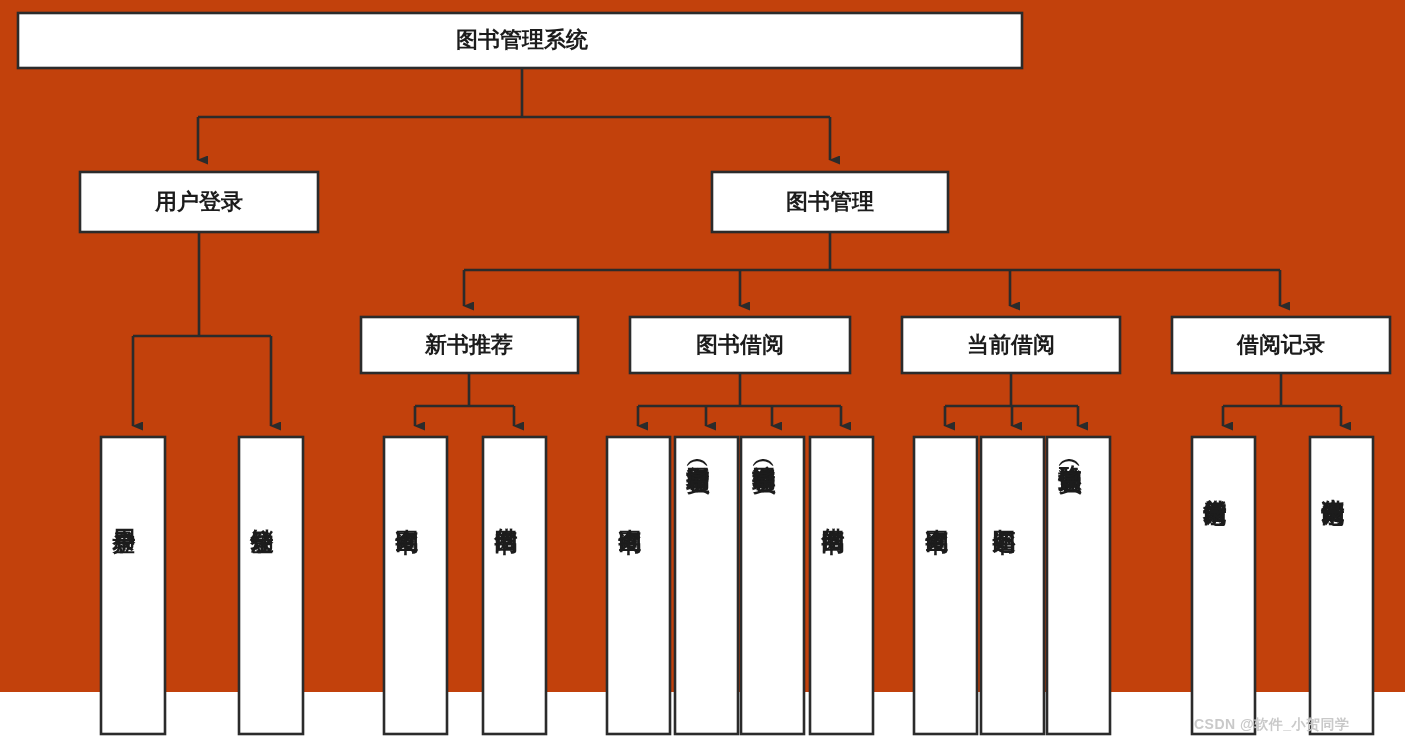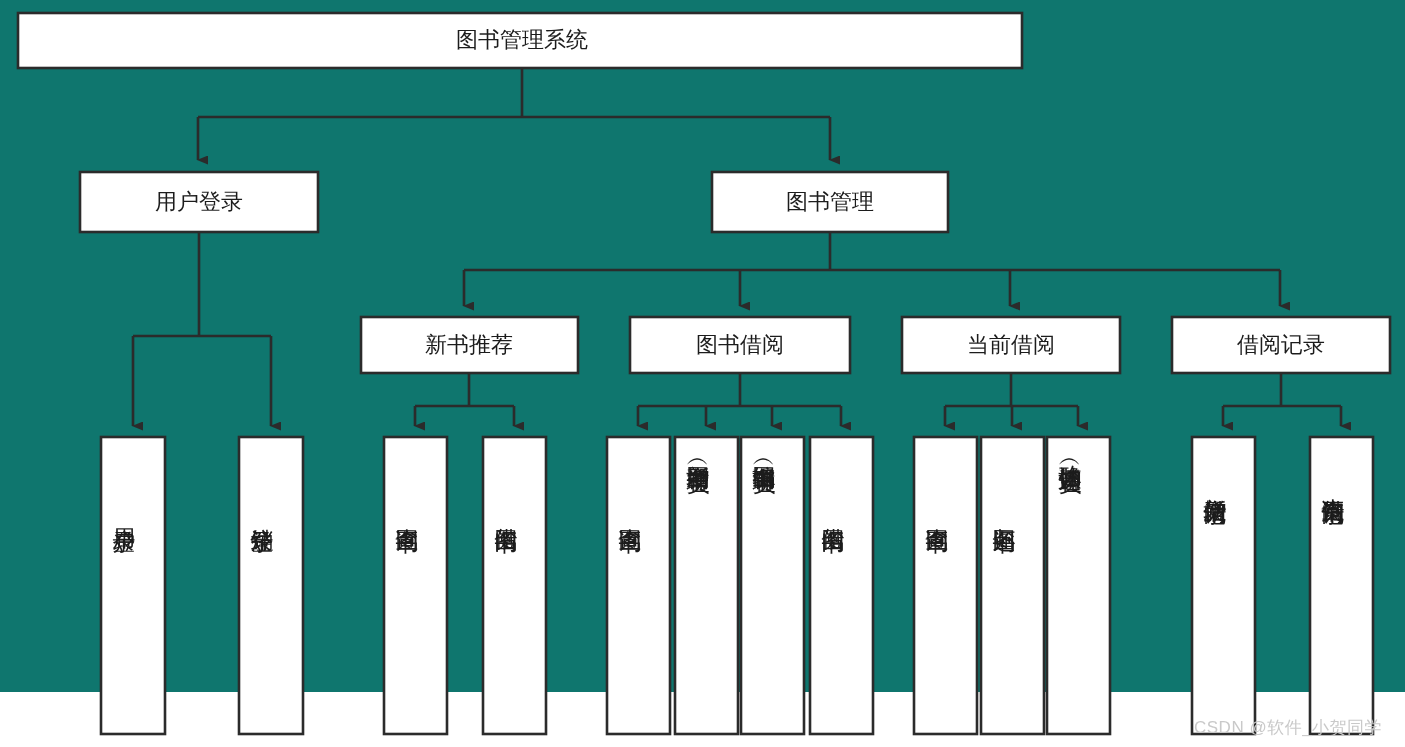--- a/index.html
+++ b/index.html
@@ -10,21 +10,22 @@
   body {
     width: 1405px;
     height: 747px;
     font-family: "Liberation Sans", "DejaVu Sans", sans-serif;
     overflow: hidden;
   }
   #diagram-root {
     position: relative;
     width: 1405px;
     height: 692px;
-    background: #0f766e;
+    background: #c2410c;
+    font-weight: bold;
   }
   svg#flow-svg {
     position: absolute;
     left: 0;
     top: 0;
     width: 1405px;
     height: 747px;
     display: block;
   }
   .node-rect {
@@ -54,21 +55,21 @@
     line-height: 1.06;
     color: #1c1c1c;
     letter-spacing: 1px;
     white-space: nowrap;
     text-align: left;
     pointer-events: none;
   }
   .watermark {
     position: absolute;
     font-family: "Liberation Sans", "DejaVu Sans", sans-serif;
-    font-size: 17px;
+    font-size: 14px;
     color: #c9c9c9;
     white-space: nowrap;
     letter-spacing: 0.5px;
   }
 </style>
 </head>
 <body>
 
 <div id="diagram-root">
 

